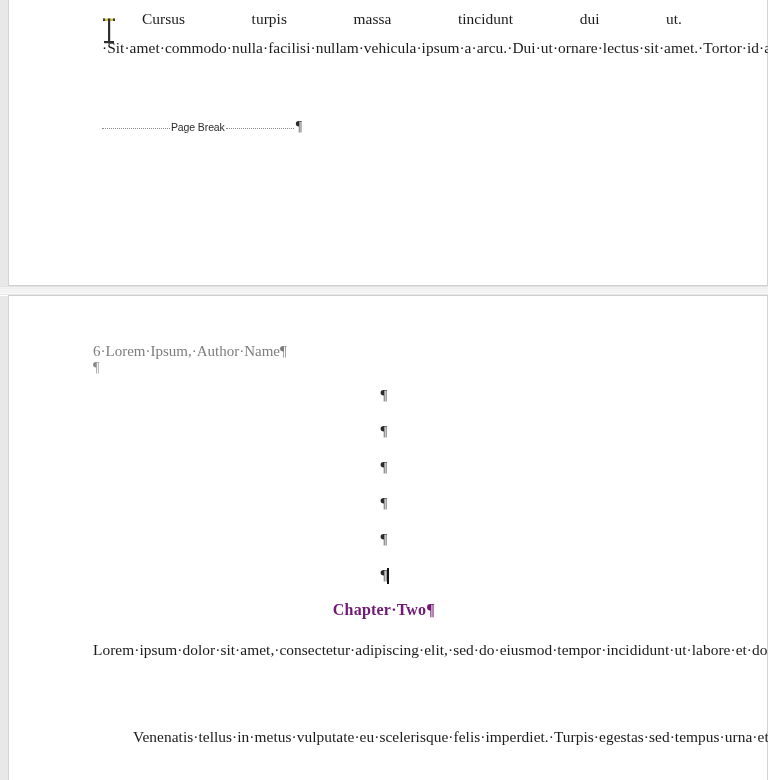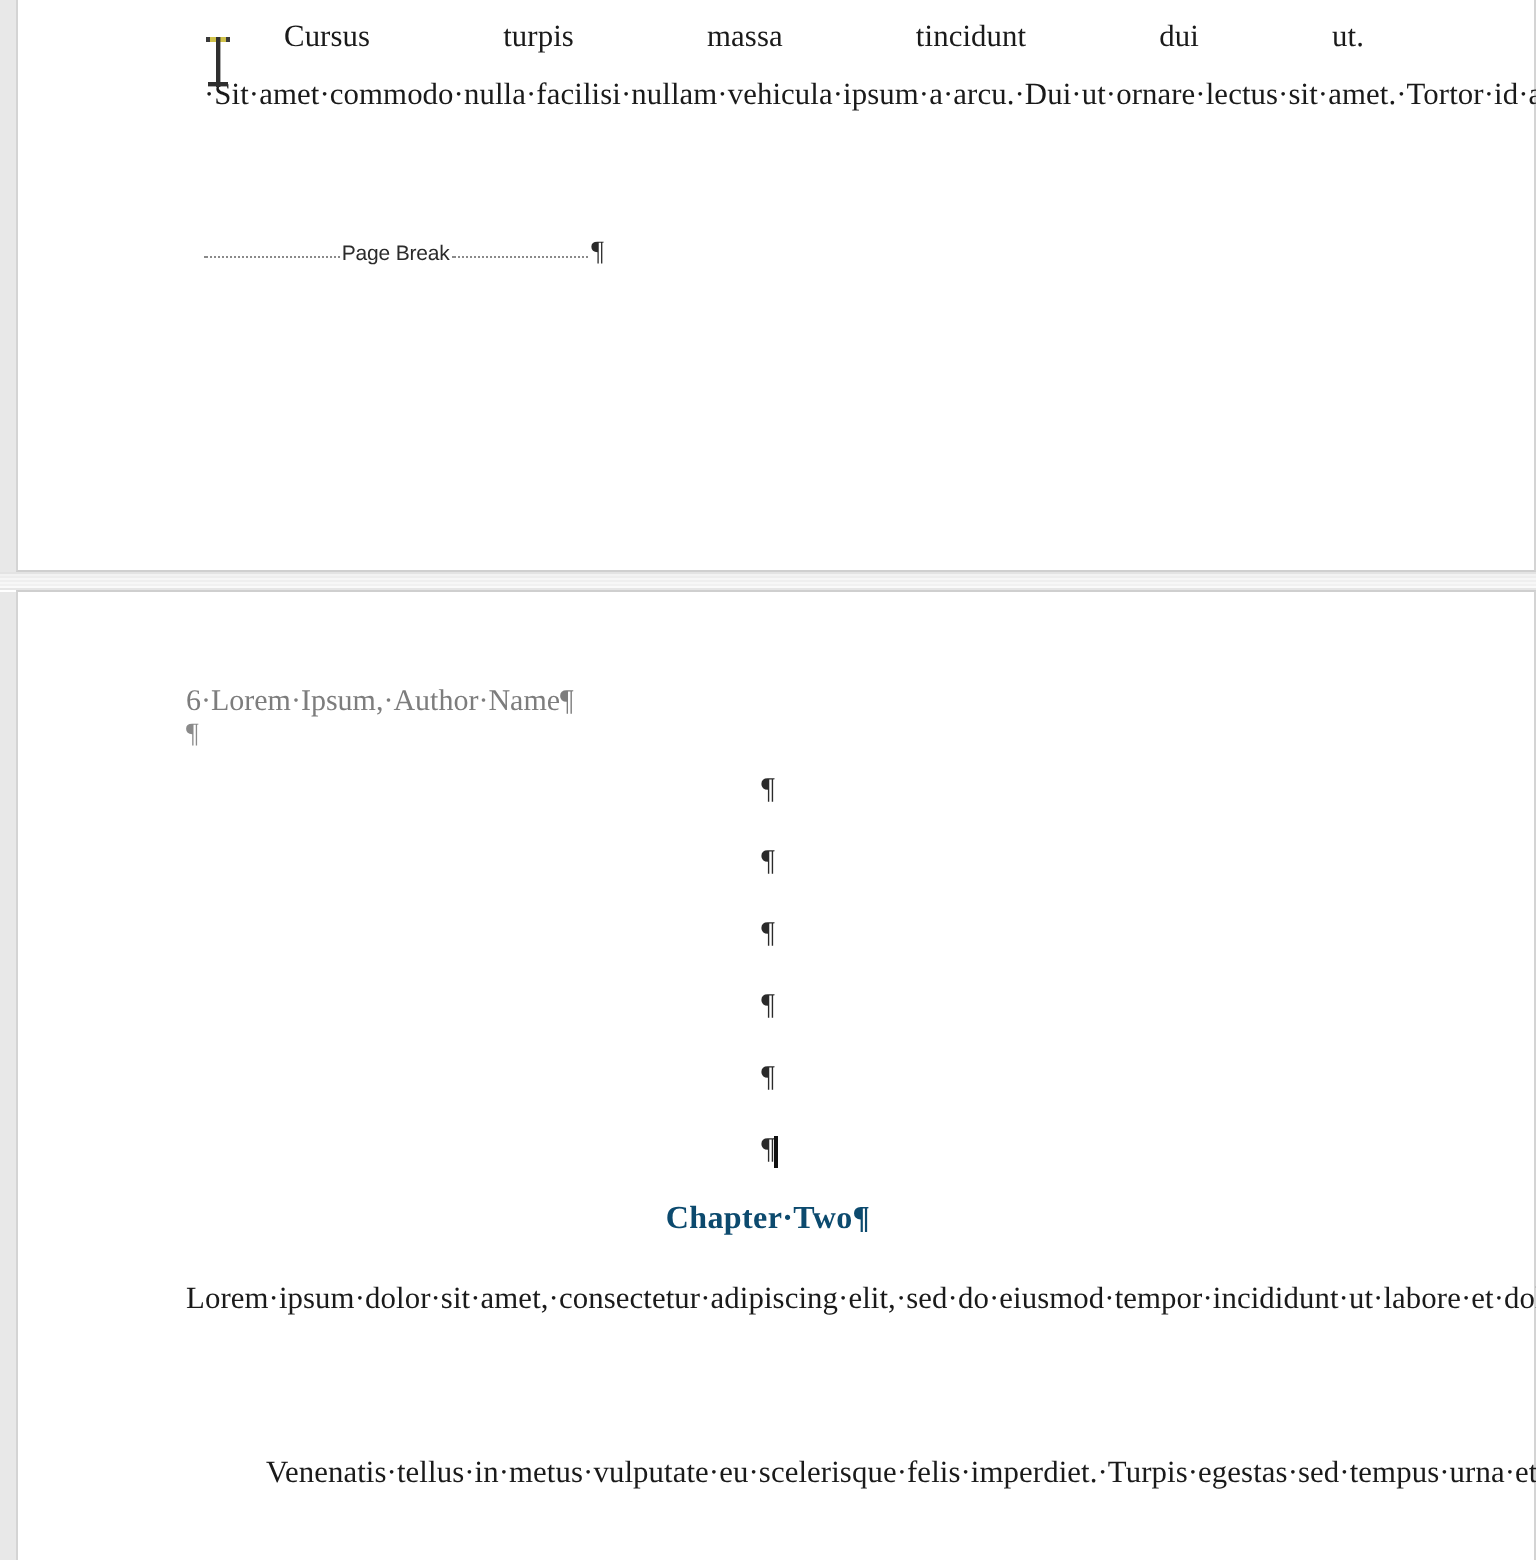--- a/index.html
+++ b/index.html
@@ -167,21 +167,21 @@
 
   
   .chapter-heading {
     position: absolute;
     left: 0;
     width: 768px;
     top: 601px;
     text-align: center;
     font-size: 16px;
     font-weight: bold;
-    color: #0c4a6e;
+    color: #701a75;
     letter-spacing: 0.2px;
   }
 
   
   .ibeam-cursor {
     position: absolute;
     left: 101px;
     top: 18px;
     width: 16px;
     height: 26px;

